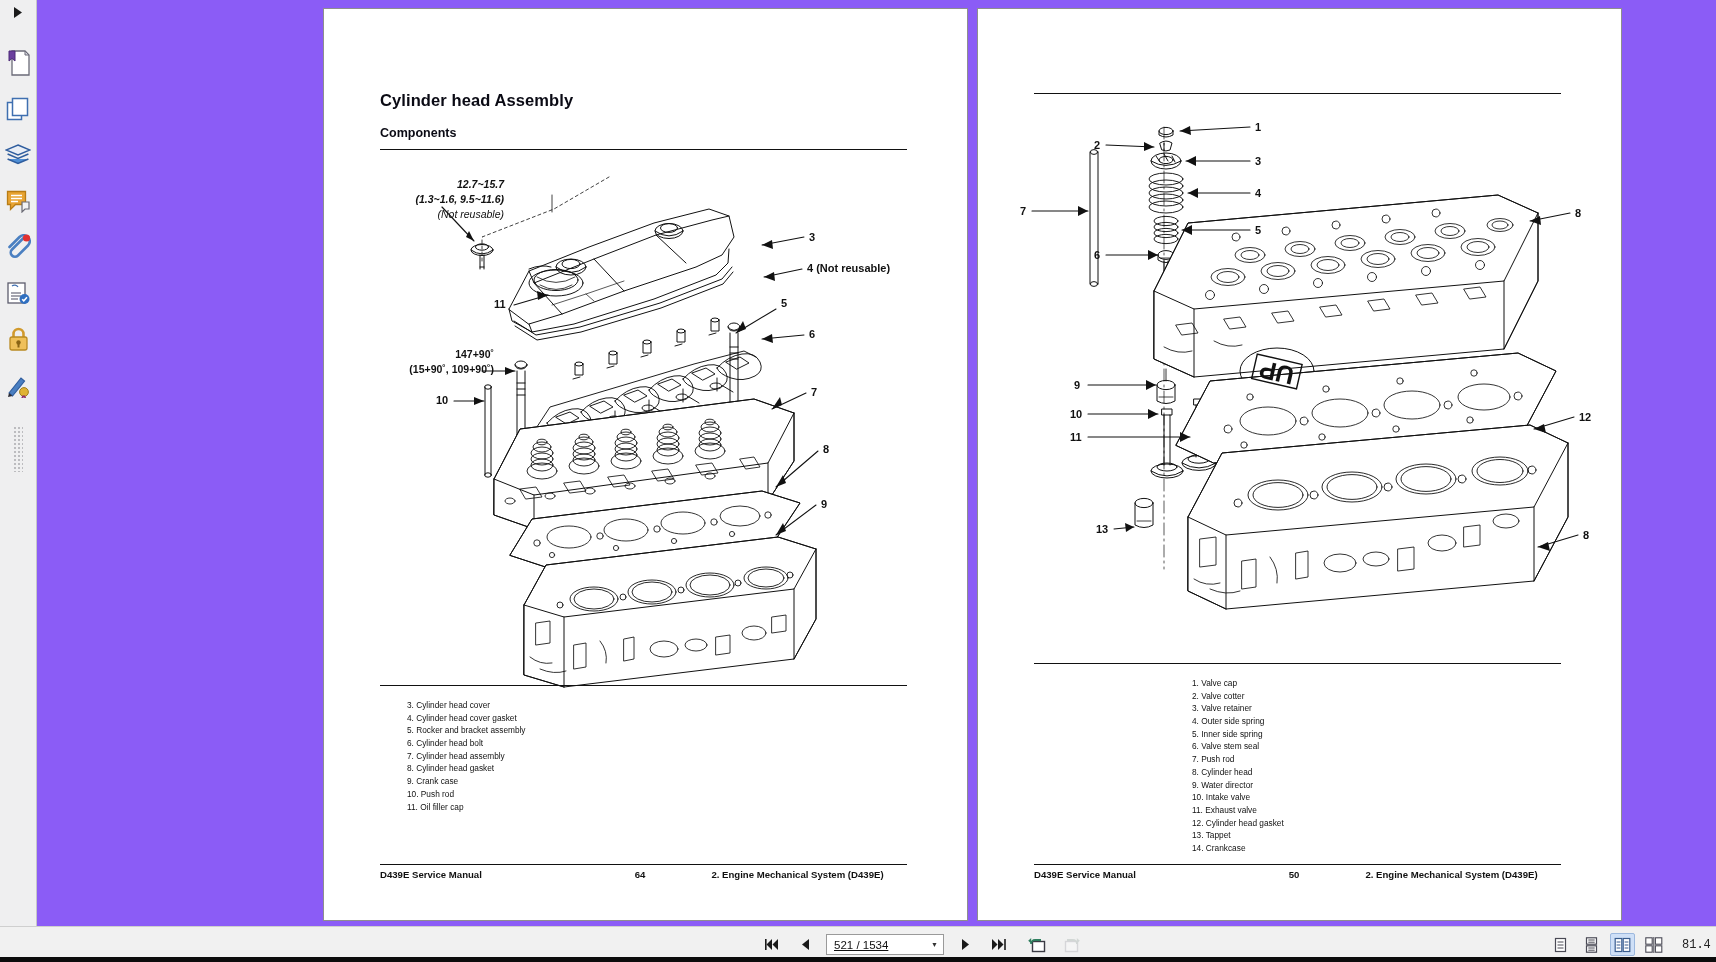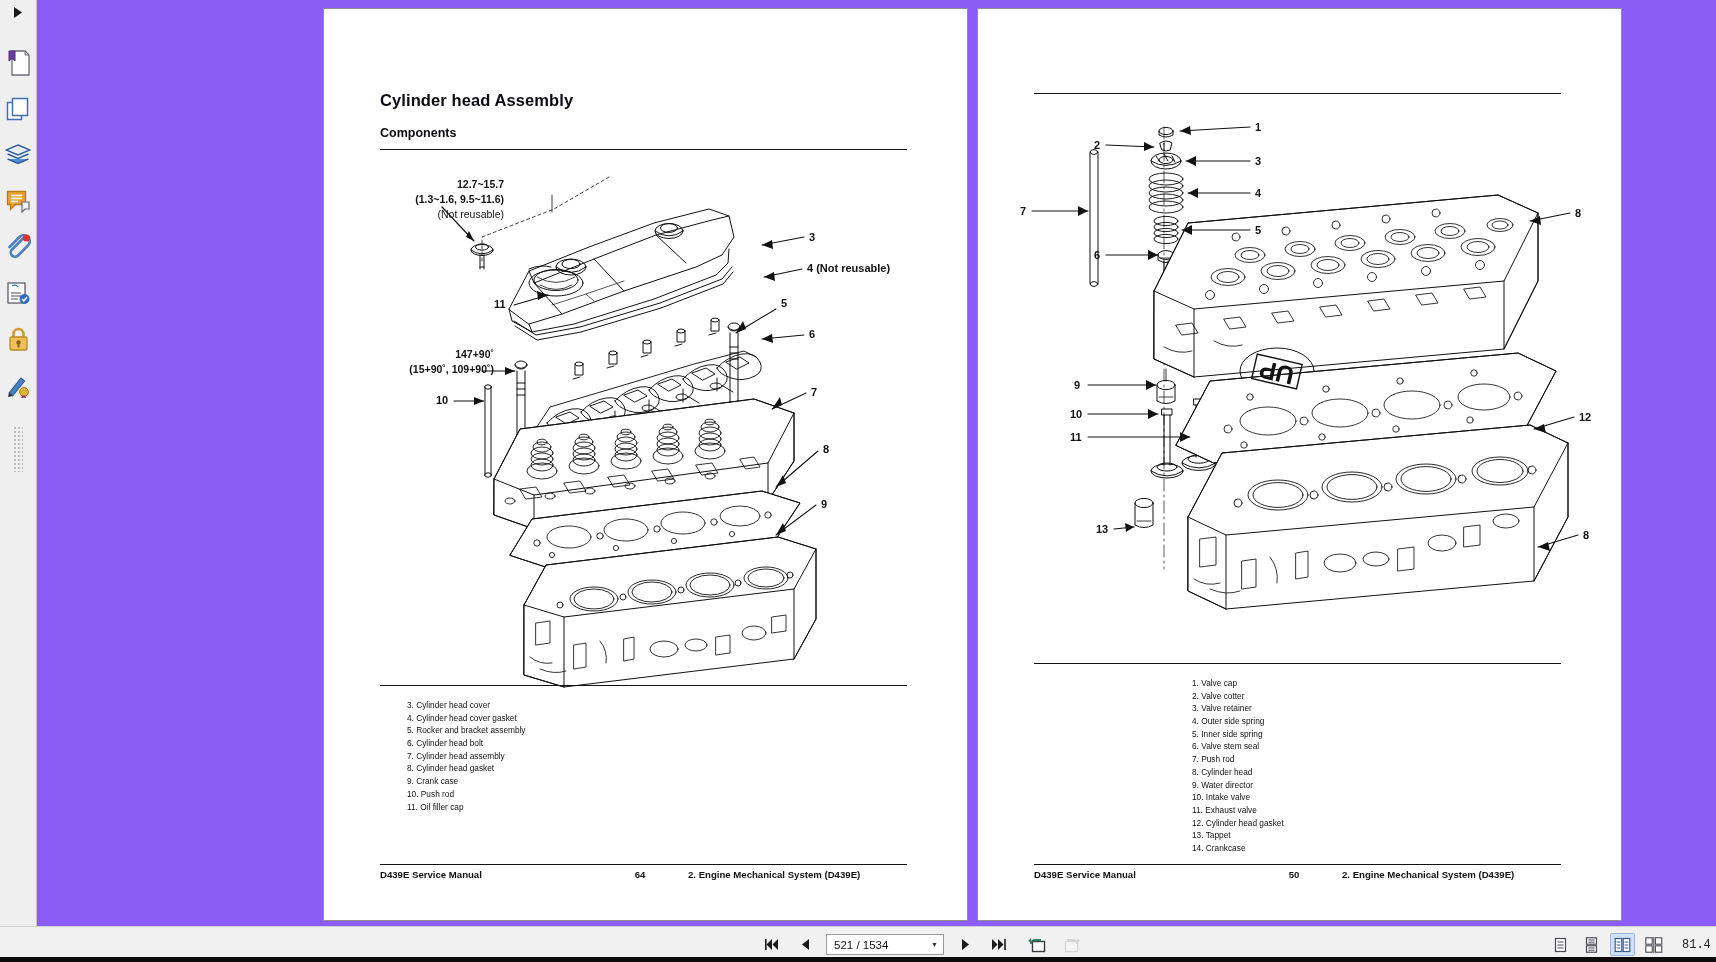--- a/index.html
+++ b/index.html
@@ -83,21 +83,21 @@
   }
   .partlist li { list-style:none; }
 
   .footer {
     position:absolute; left:56px; width:527px; font-size:9.6px; font-weight:bold; color:#111;
   }
   .footer .rule { border-top:1.6px solid #111; margin-bottom:4px; }
   .footer .row { display:flex; align-items:baseline; }
   .footer .ttl { width: 212px; }
   .footer .pg  { width: 96px; text-align:center; }
-  .footer .sec { flex:1; text-align:left; }
+  .footer .sec { flex:1; text-align:center; }
 
   
   .art { position:absolute; left:0; top:0; width:645px; height:913px; pointer-events:none; }
 
   
   #statusbar {
     position:absolute; left:0; bottom:0; width:1716px; height:36px;
     background:#f1f1f1; border-top:1px solid #cfcfcf;
     display:flex; align-items:center;
   }
@@ -111,21 +111,21 @@
   }
   .nav-btn.disabled { opacity:.35; cursor:default; }
 
   #page-combo {
     display:flex; align-items:center;
     width:118px; height:21px;
     border:1px solid #9a9a9a; background:#fff;
     font-size:11.5px; color:#111;
     padding: 0 2px 0 7px;
   }
-  #page-value { flex:1; }
+  #page-value { flex:1;text-decoration:underline; }
   #page-caret { width:13px; text-align:center; font-size:7px; color:#333; cursor:pointer; }
 
   .view-btn {
     width:25px; height:23px; display:flex; align-items:center; justify-content:center;
     border:1px solid transparent; border-radius:2px; cursor:pointer;
   }
   .view-btn.active { background:#cfe0f7; border-color:#9cb8de; }
   #zoom-level {
     font-family:"Liberation Mono", monospace; font-size:12px; color:#222;
     margin-left:10px; white-space:nowrap; overflow:hidden; width:34px;
@@ -226,21 +226,21 @@
 
   <div id="viewport">
 
     <div class="page" id="page-left">
       <div class="page-inner">
 
         <div class="h1">Cylinder head Assembly</div>
         <div class="h2">Components</div>
         <div class="rule-top" style="top:140px;"></div>
 
-        <div class="torque" style="left:30px; top:168px; width:150px;">
+        <div class="torque" style="left:30px; top:168px; width:150px;font-style:italic;">
           <div>12.7~15.7</div>
           <div>(1.3~1.6, 9.5~11.6)</div>
           <div class="light">(Not reusable)</div>
         </div>
 
         <div class="torque" style="left:20px; top:338px; width:150px;">
           <div>147+90˚</div>
           <div>(15+90˚, 109+90˚)</div>
         </div>
 

